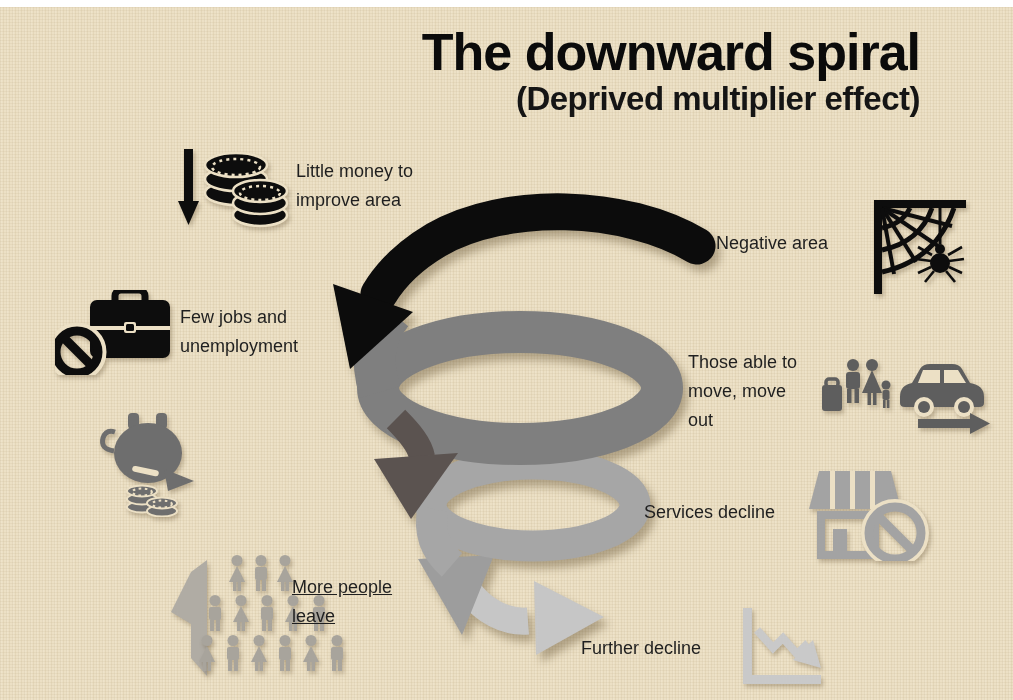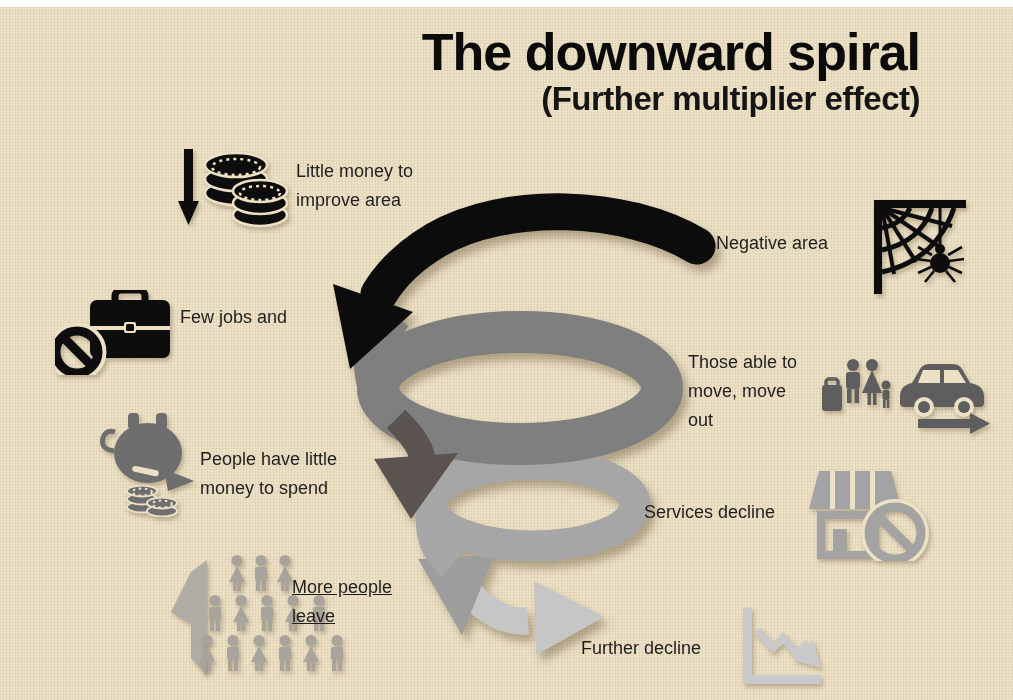--- a/index.html
+++ b/index.html
@@ -42,21 +42,21 @@
   
   .spiral{left:0; top:0; filter:drop-shadow(5px 7px 4px rgba(85,65,35,.38));}
 </style>
 </head>
 <body>
 
 <div id="canvas">
 
   <div class="abs title-block">
     <div class="title-main">The downward spiral</div>
-    <div class="title-sub">(Further multiplier effect)</div>
+    <div class="title-sub">(Deprived multiplier effect)</div>
   </div>
 
   <svg class="abs spiral" width="1013" height="700" viewBox="0 0 1013 700">
 
     <g>
       <path d="M455 560 C472 600 502 616 528 614" fill="none" stroke="#c6c6c6" stroke-width="27"></path>
       <polygon points="604,610 534,574 536,648" fill="#c6c6c6"></polygon>
     </g>
 
     <polygon points="462,628 418,552 494,548" fill="#9d9d9d"></polygon>
@@ -148,20 +148,21 @@
     <rect x="69" y="32" width="12" height="11" rx="2" fill="#ece0c5"></rect>
     <rect x="71" y="34" width="8" height="7" rx="1.5" fill="#0d0d0d"></rect>
     <circle cx="22" cy="62" r="26.5" fill="none" stroke="#ece0c5" stroke-width="6"></circle>
     <g>
       <circle cx="22" cy="62" r="21" fill="none" stroke="#0d0d0d" stroke-width="9"></circle>
       <line x1="8" y1="47" x2="37" y2="76" stroke="#0d0d0d" stroke-width="9"></line>
     </g>
   </svg>
   <div class="abs lbl lbl-few-jobs">
     <span>Few jobs and</span>
+    <span>unemployment</span>
   </div>
 
   <div class="abs lbl lbl-move-out">
     <span>Those able to</span>
     <span>move, move</span>
     <span>out</span>
   </div>
   <svg class="abs icon ic-famcar" width="168" height="80" viewBox="0 0 168 80">
     <g fill="#5e5e5e">
       <rect x="0" y="30" width="20" height="26" rx="3"></rect>
@@ -206,24 +207,20 @@
       <ellipse cx="46" cy="86" rx="15" ry="5.5"></ellipse>
       <ellipse cx="46" cy="78" rx="15" ry="5.5"></ellipse>
       <ellipse cx="66" cy="98" rx="15" ry="5.5"></ellipse>
       <ellipse cx="66" cy="90" rx="15" ry="5.5"></ellipse>
     </g>
     <g fill="none" stroke="#ece0c5" stroke-width="2" stroke-dasharray="2.5 3.5">
       <ellipse cx="46" cy="79" rx="10" ry="3.4"></ellipse>
       <ellipse cx="66" cy="91" rx="10" ry="3.4"></ellipse>
     </g>
   </svg>
-  <div class="abs lbl lbl-little-spend">
-    <span>People have little</span>
-    <span>money to spend</span>
-  </div>
 
   <div class="abs lbl lbl-services">
     <span>Services decline</span>
   </div>
   <svg class="abs icon ic-store" width="126" height="92" viewBox="0 0 126 92">
     <polygon points="16,2 88,2 98,40 6,40" fill="#a3a3a3"></polygon>
     <g fill="#ece0c5">
       <rect x="27" y="2" width="5" height="38"></rect>
       <rect x="47" y="2" width="5" height="38"></rect>
       <rect x="67" y="2" width="5" height="38"></rect>

